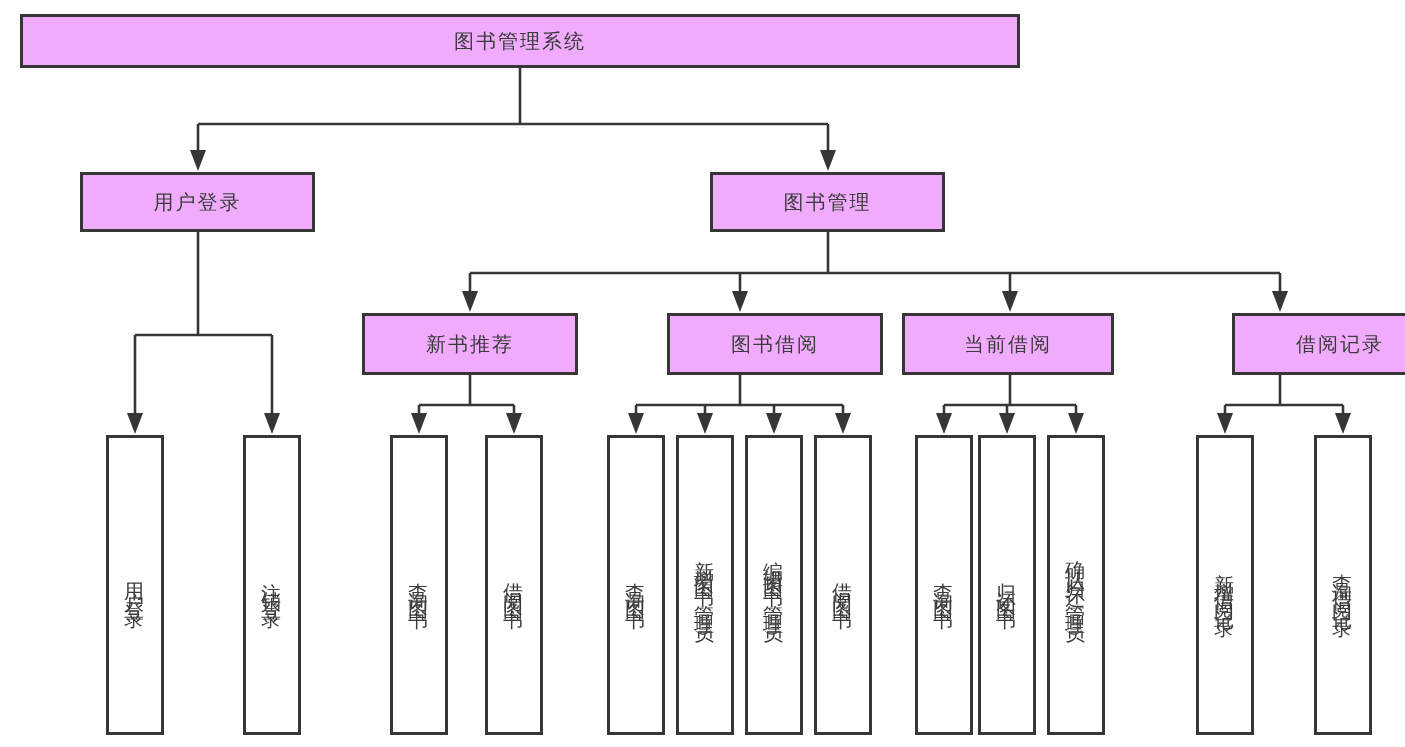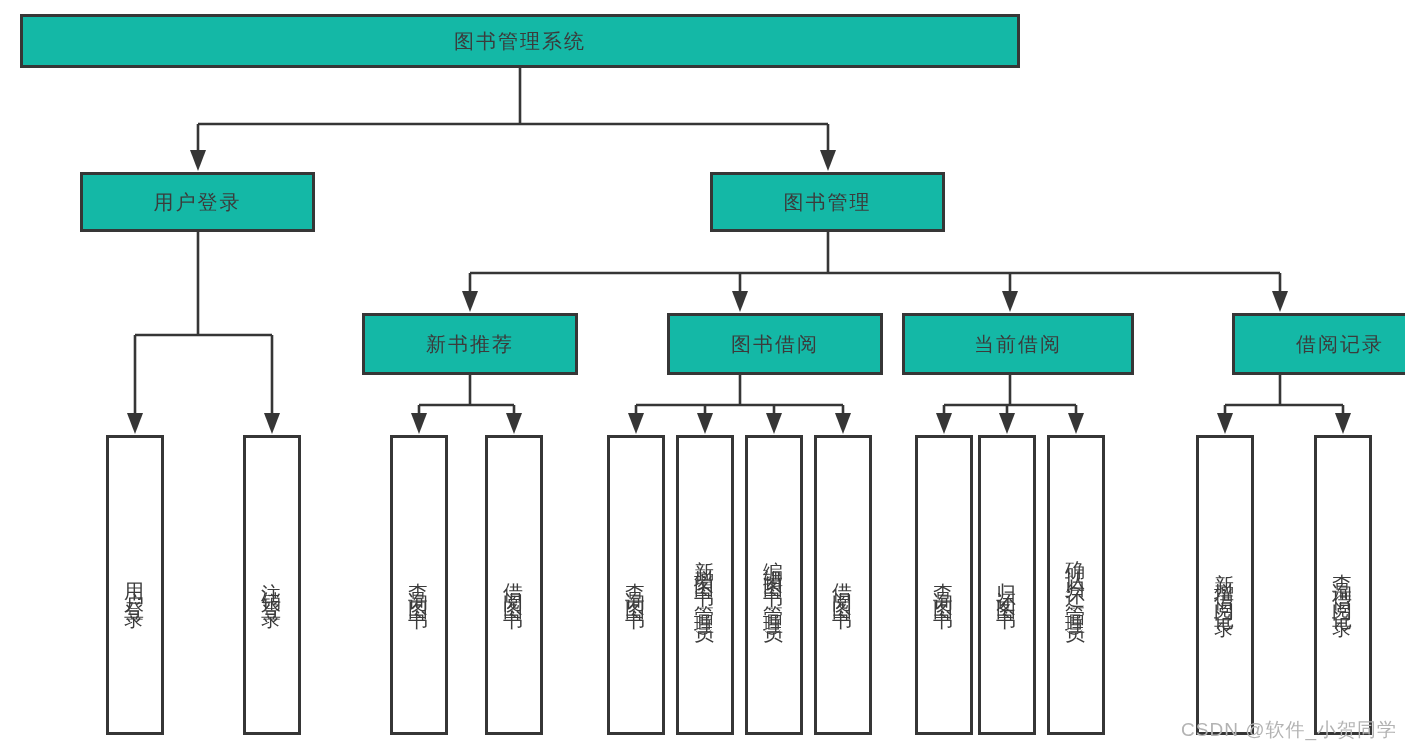--- a/index.html
+++ b/index.html
@@ -8,21 +8,21 @@
     background:#ffffff;
     font-family:"Liberation Sans", sans-serif;
     position:relative;
     overflow:hidden;
     color:#3b3b3b;
   }
   .stage { position:absolute; left:0; top:0; width:1405px; height:747px; }
   svg.wires { position:absolute; left:0; top:0; }
   .node {
     position:absolute;
-    background:#14b8a6;
+    background:#f0abfc;
     border:3px solid #363636;
     display:flex;
     align-items:center;
     justify-content:center;
     font-size:20px;
     color:#3b3b3b;
     letter-spacing:2px;
     z-index:2;
   }
   .leaf {
@@ -133,21 +133,21 @@
     </g>
   </svg>
 
   <div class="node" style="left:20px; top:14px; width:1000px; height:54px;">图书管理系统</div>
 
   <div class="node" style="left:80px; top:172px; width:235px; height:60px;">用户登录</div>
   <div class="node" style="left:710px; top:172px; width:235px; height:60px;">图书管理</div>
 
   <div class="node" style="left:362px; top:313px; width:216px; height:62px;">新书推荐</div>
   <div class="node" style="left:667px; top:313px; width:216px; height:62px;">图书借阅</div>
-  <div class="node" style="left:902px; top:313px; width:232px; height:62px;">当前借阅</div>
+  <div class="node" style="left:902px; top:313px; width:212px; height:62px;">当前借阅</div>
   <div class="node" style="left:1232px; top:313px; width:216px; height:62px;">借阅记录</div>
 
   <div class="leaf" style="left:106px;">
     <span class="vtext">用户登录</span>
   </div>
   <div class="leaf" style="left:243px;">
     <span class="vtext">注销登录</span>
   </div>
 
   <div class="leaf" style="left:390px;">
@@ -180,15 +180,14 @@
     <span class="vtext">确认归还（管理员）</span>
   </div>
 
   <div class="leaf" style="left:1196px;">
     <span class="vtext">新增借阅记录</span>
   </div>
   <div class="leaf" style="left:1314px;">
     <span class="vtext">查询借阅记录</span>
   </div>
 
-  <div class="watermark">CSDN @软件_小贺同学</div>
 
 </div>
 
 </body></html>

